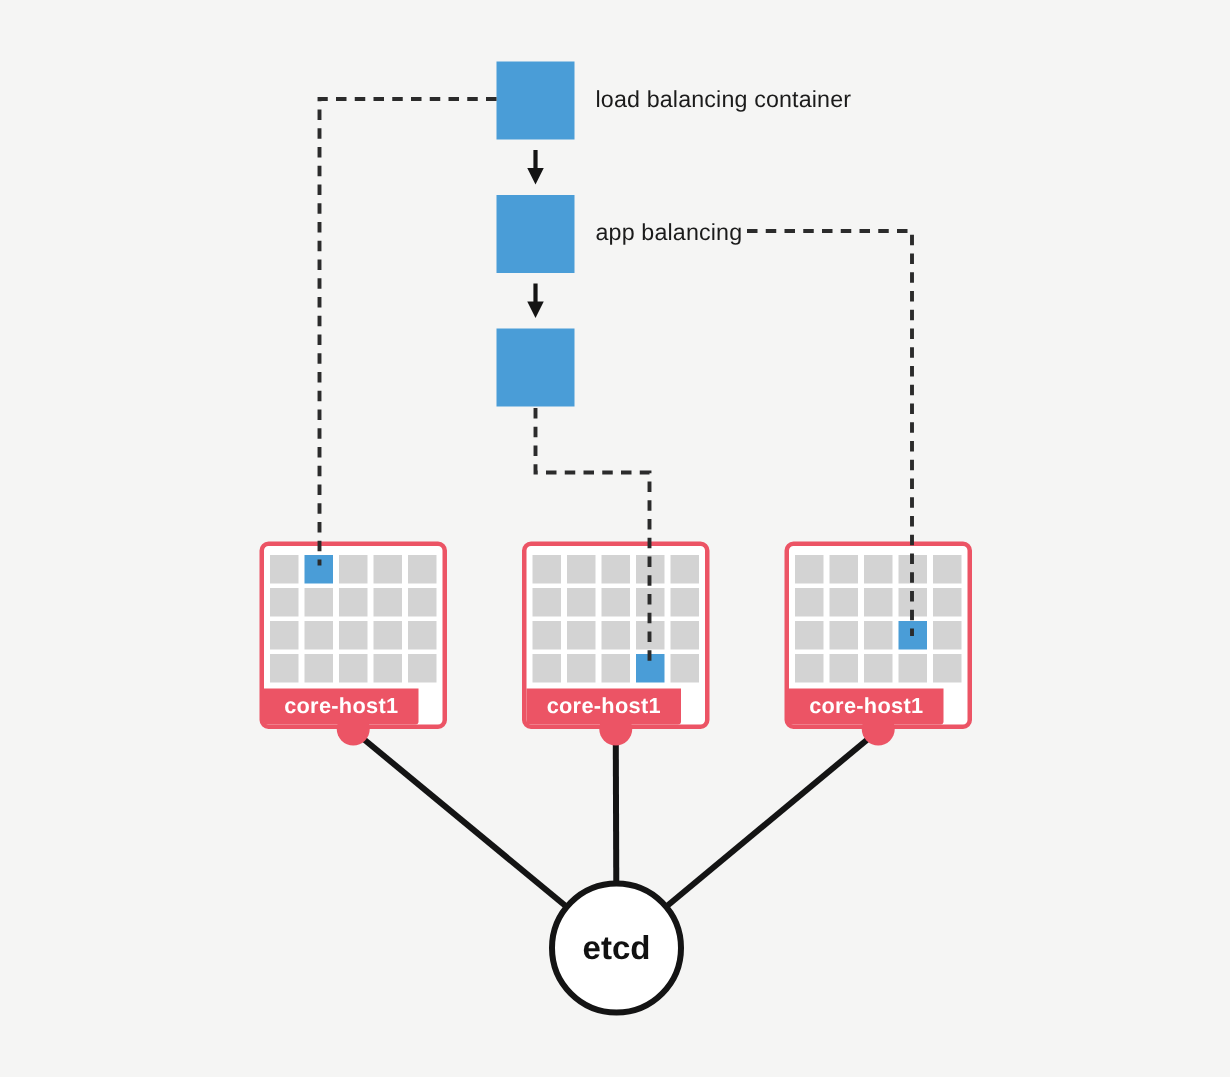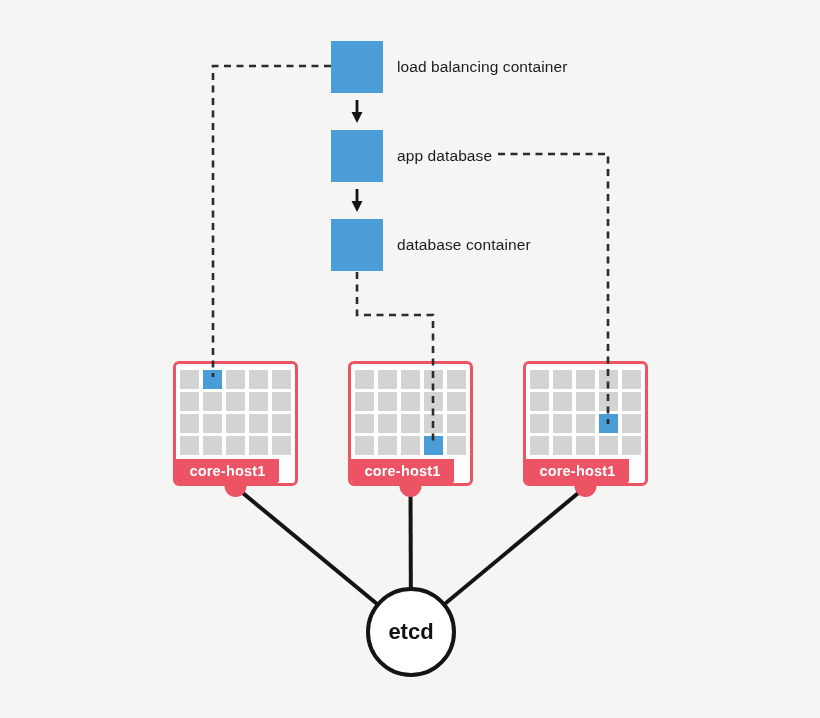--- a/index.html
+++ b/index.html
@@ -106,24 +106,23 @@
 </style>
 </head>
 <body>
 
 <div class="canvas">
 
   <div class="container-square" style="top:41px"></div>
   <div class="container-label" style="top:67px">load balancing container</div>
 
   <div class="container-square" style="top:130px"></div>
-  <div class="container-label" style="top:156px">app database</div>
+  <div class="container-label" style="top:156px">app balancing</div>
 
   <div class="container-square" style="top:219px"></div>
-  <div class="container-label" style="top:245px">database container</div>
 
   <div class="hosts-layer">
       <div class="host-box" style="left: 173px;">
         <div class="host-grid">
           <div class="cell"></div>
           <div class="cell hl"></div>
           <div class="cell"></div>
           <div class="cell"></div>
           <div class="cell"></div>
           <div class="cell"></div>

